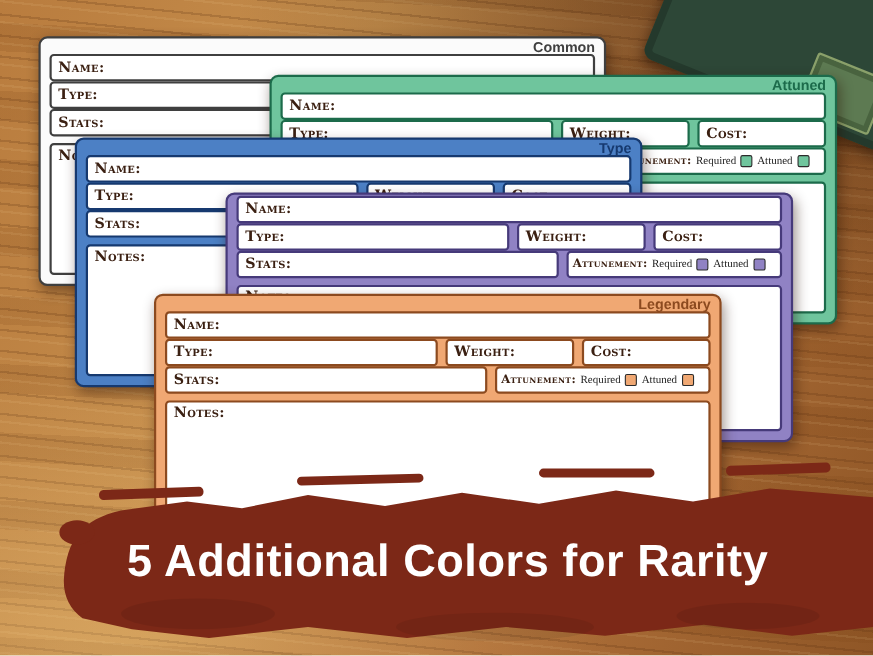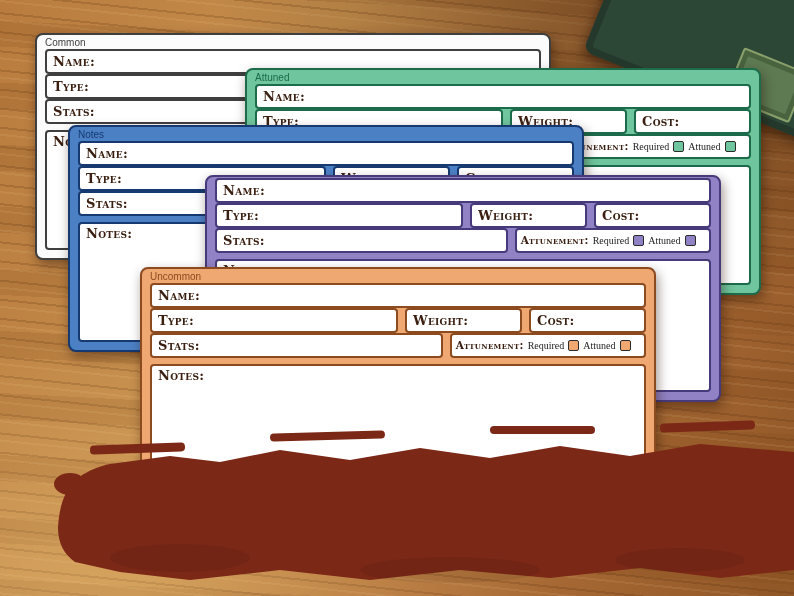--- a/index.html
+++ b/index.html
@@ -46,22 +46,22 @@
     padding:1px 8px 8px 8px;display:flex;flex-direction:column;
     box-shadow:2px 5px 12px rgba(40,15,5,.45);
   }
   .c0{left:35px;top:33px;z-index:1;}
   .c1{left:245px;top:68px;z-index:2;}
   .c2{left:68px;top:125px;z-index:3;}
   .c3{left:205px;top:175px;z-index:4;}
   .c4{left:140px;top:267px;z-index:5;}
 
   .card-title{
-    height:13px;line-height:13px;text-align:left;
-    font-size:10px;font-weight:normal;color:var(--border);
+    height:13px;line-height:13px;text-align:right;
+    font-size:13px;font-weight:bold;color:var(--border);
   }
   .row{display:flex;gap:7px;margin-top:0;}
   .field{
     background:#ffffff;border:2px solid var(--border);border-radius:4px;
     height:25px;box-sizing:border-box;display:flex;align-items:center;
     padding:0 6px;overflow:hidden;white-space:nowrap;
   }
   .f-name{flex:1;}
   .f-type{flex:0 0 50%;}
   .f-weight{flex:1;}
@@ -164,21 +164,21 @@
         <span class="attune-text">Attuned</span>
         <span class="checkbox"></span>
       </div>
     </div>
     <div class="field f-notes">
         <span class="flabel">Notes:</span>
       </div>
   </section>
 
   <section class="card c2" style="--body: #4c80c5; --border: #16396f; --check: #4c80c5;">
-    <div class="card-title">Notes</div>
+    <div class="card-title">Type</div>
     <div class="row">
         <div class="field f-name">
       <span class="flabel">Name:</span>
         </div>
       </div>
     <div class="row">
       <div class="field f-type">
           <span class="flabel">Type:</span>
         </div>
       <div class="field f-weight">
@@ -233,21 +233,21 @@
         <span class="attune-text">Attuned</span>
         <span class="checkbox"></span>
       </div>
     </div>
     <div class="field f-notes">
         <span class="flabel">Notes:</span>
       </div>
   </section>
 
   <section class="card c4" style="--body: #f0a873; --border: #8c4a1f; --check: #f0a873;">
-    <div class="card-title">Uncommon</div>
+    <div class="card-title">Legendary</div>
     <div class="row">
         <div class="field f-name">
       <span class="flabel">Name:</span>
         </div>
       </div>
     <div class="row">
       <div class="field f-type">
           <span class="flabel">Type:</span>
         </div>
       <div class="field f-weight">
@@ -279,15 +279,16 @@
       <path fill="currentColor" d="M38,118 C40,80 55,62 90,54 L150,46 L200,52 L260,40 L330,50 L400,38 L470,48 L540,36 L610,46 L680,34 L774,42 L774,160 L700,168 L620,158 L530,168 L440,160 L350,170 L260,160 L170,170 L100,162 L55,152 Q38,140 38,118 Z"></path>
       <rect fill="currentColor" x="70" y="34" width="95" height="9" rx="4" transform="rotate(-2 117 38)"></rect>
       <rect fill="currentColor" x="250" y="22" width="115" height="8" rx="4" transform="rotate(-1.5 307 26)"></rect>
       <rect fill="currentColor" x="470" y="16" width="105" height="8" rx="4"></rect>
       <rect fill="currentColor" x="640" y="12" width="95" height="9" rx="4" transform="rotate(-2 687 16)"></rect>
       <ellipse fill="currentColor" cx="50" cy="74" rx="16" ry="11"></ellipse>
       <ellipse fill="#000000" opacity="0.08" cx="160" cy="148" rx="70" ry="14"></ellipse>
       <ellipse fill="#000000" opacity="0.07" cx="430" cy="160" rx="90" ry="13"></ellipse>
       <ellipse fill="#000000" opacity="0.08" cx="660" cy="150" rx="65" ry="12"></ellipse>
     </svg>
+    <div class="banner-text">5 Additional Colors for Rarity</div>
   </div>
 
 </div>
 
 </body></html>

